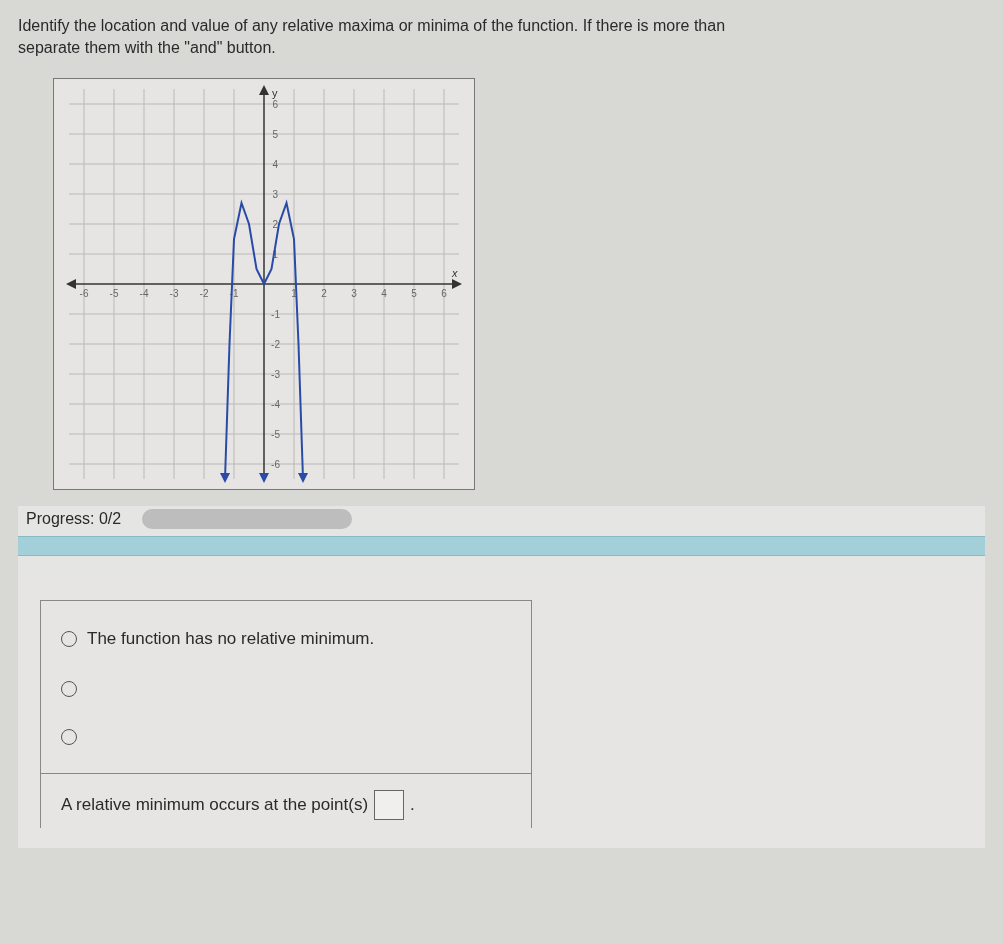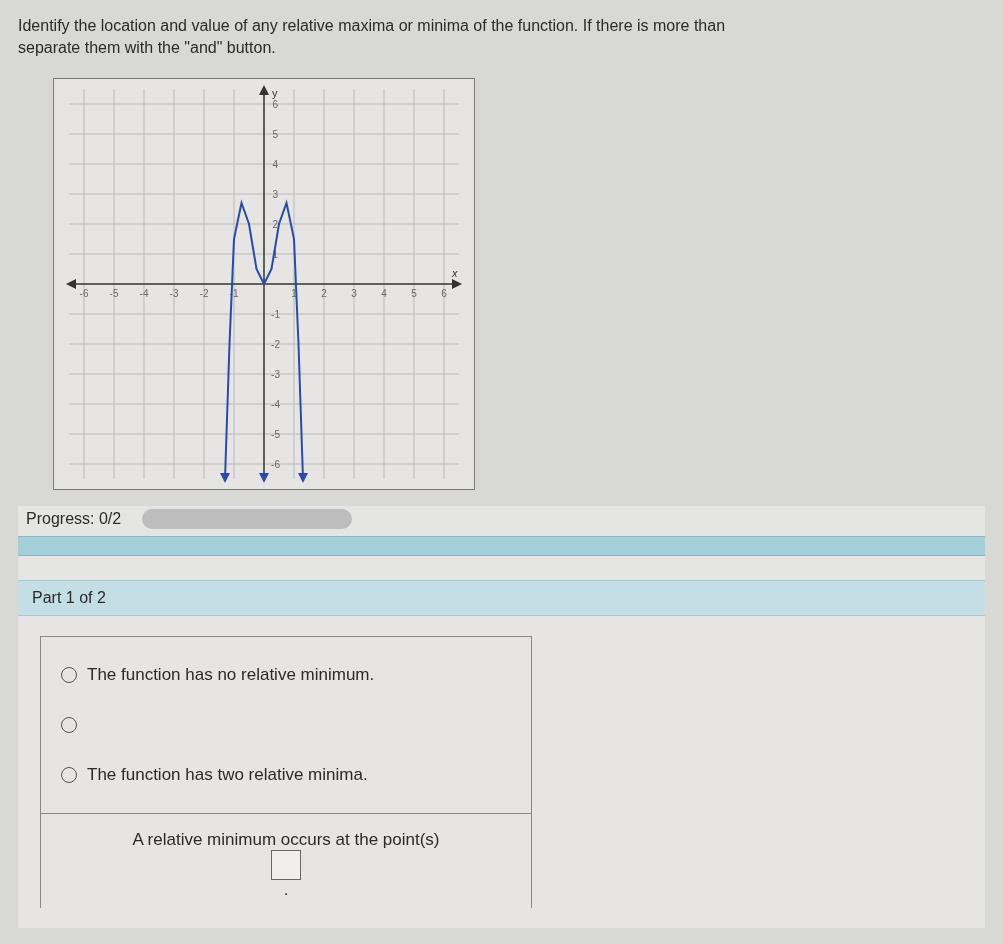--- a/index.html
+++ b/index.html
@@ -94,21 +94,20 @@
   .fill-row {
     display: flex;
     align-items: center;
     font-size: 17px;
     width: 492px;
     padding: 16px 20px 8px 20px;
     border-left: 1px solid #888;
     border-right: 1px solid #888;
     border-bottom: none;
     box-sizing: border-box;
-    flex-direction: column;
   }
   .answer-box {
     width: 28px;
     height: 28px;
     border: 1px solid #666;
     background: #f0efee;
     margin: 0 6px;
   }
   .section-wrap {
     background: #e5e5e3;
@@ -208,34 +207,32 @@
 
 <div class="section-wrap">
   <div class="progress-row">
     <div class="progress-label">Progress: 0/2</div>
     <div class="progress-bar-outer">
       <div class="progress-bar-inner"></div>
     </div>
   </div>
   <div class="divider"></div>
 
-  <div class="part-header">Part 1 of 2</div>
 
   <div class="content-block">
     <div class="radio-group">
       <div class="radio-row">
         <span class="radio-circle"></span>
         <span>The function has no relative minimum.</span>
       </div>
       <div class="radio-row">
         <span class="radio-circle"></span>
       </div>
       <div class="radio-row">
         <span class="radio-circle"></span>
-        <span>The function has two relative minima.</span>
       </div>
     </div>
     <div class="fill-row">
       <span>A relative minimum occurs at the point(s)</span>
       <span class="answer-box"></span>
       <span>.</span>
     </div>
   </div>
 </div>
 

